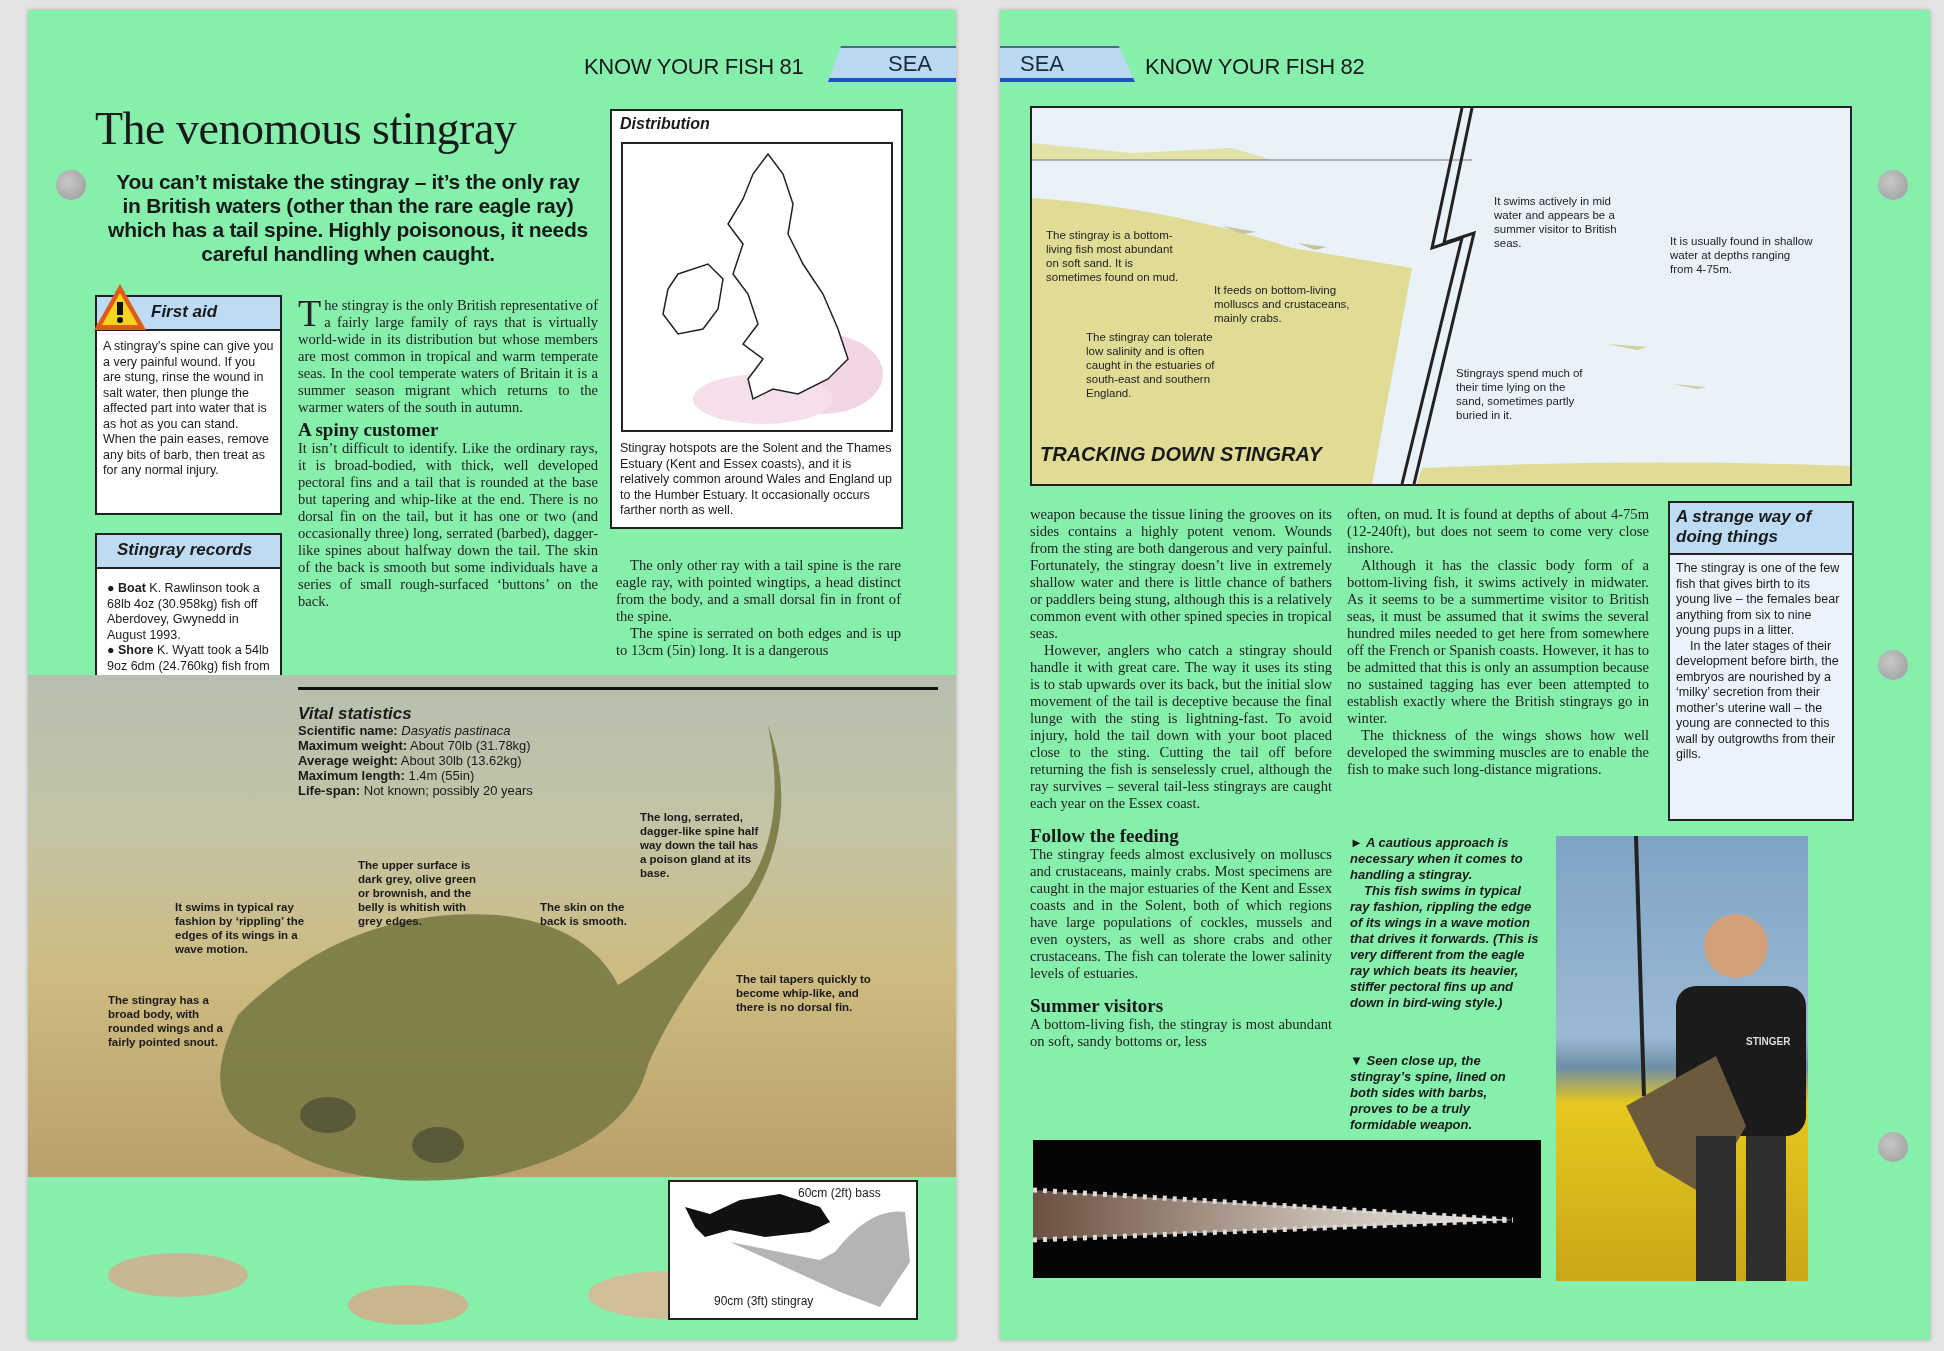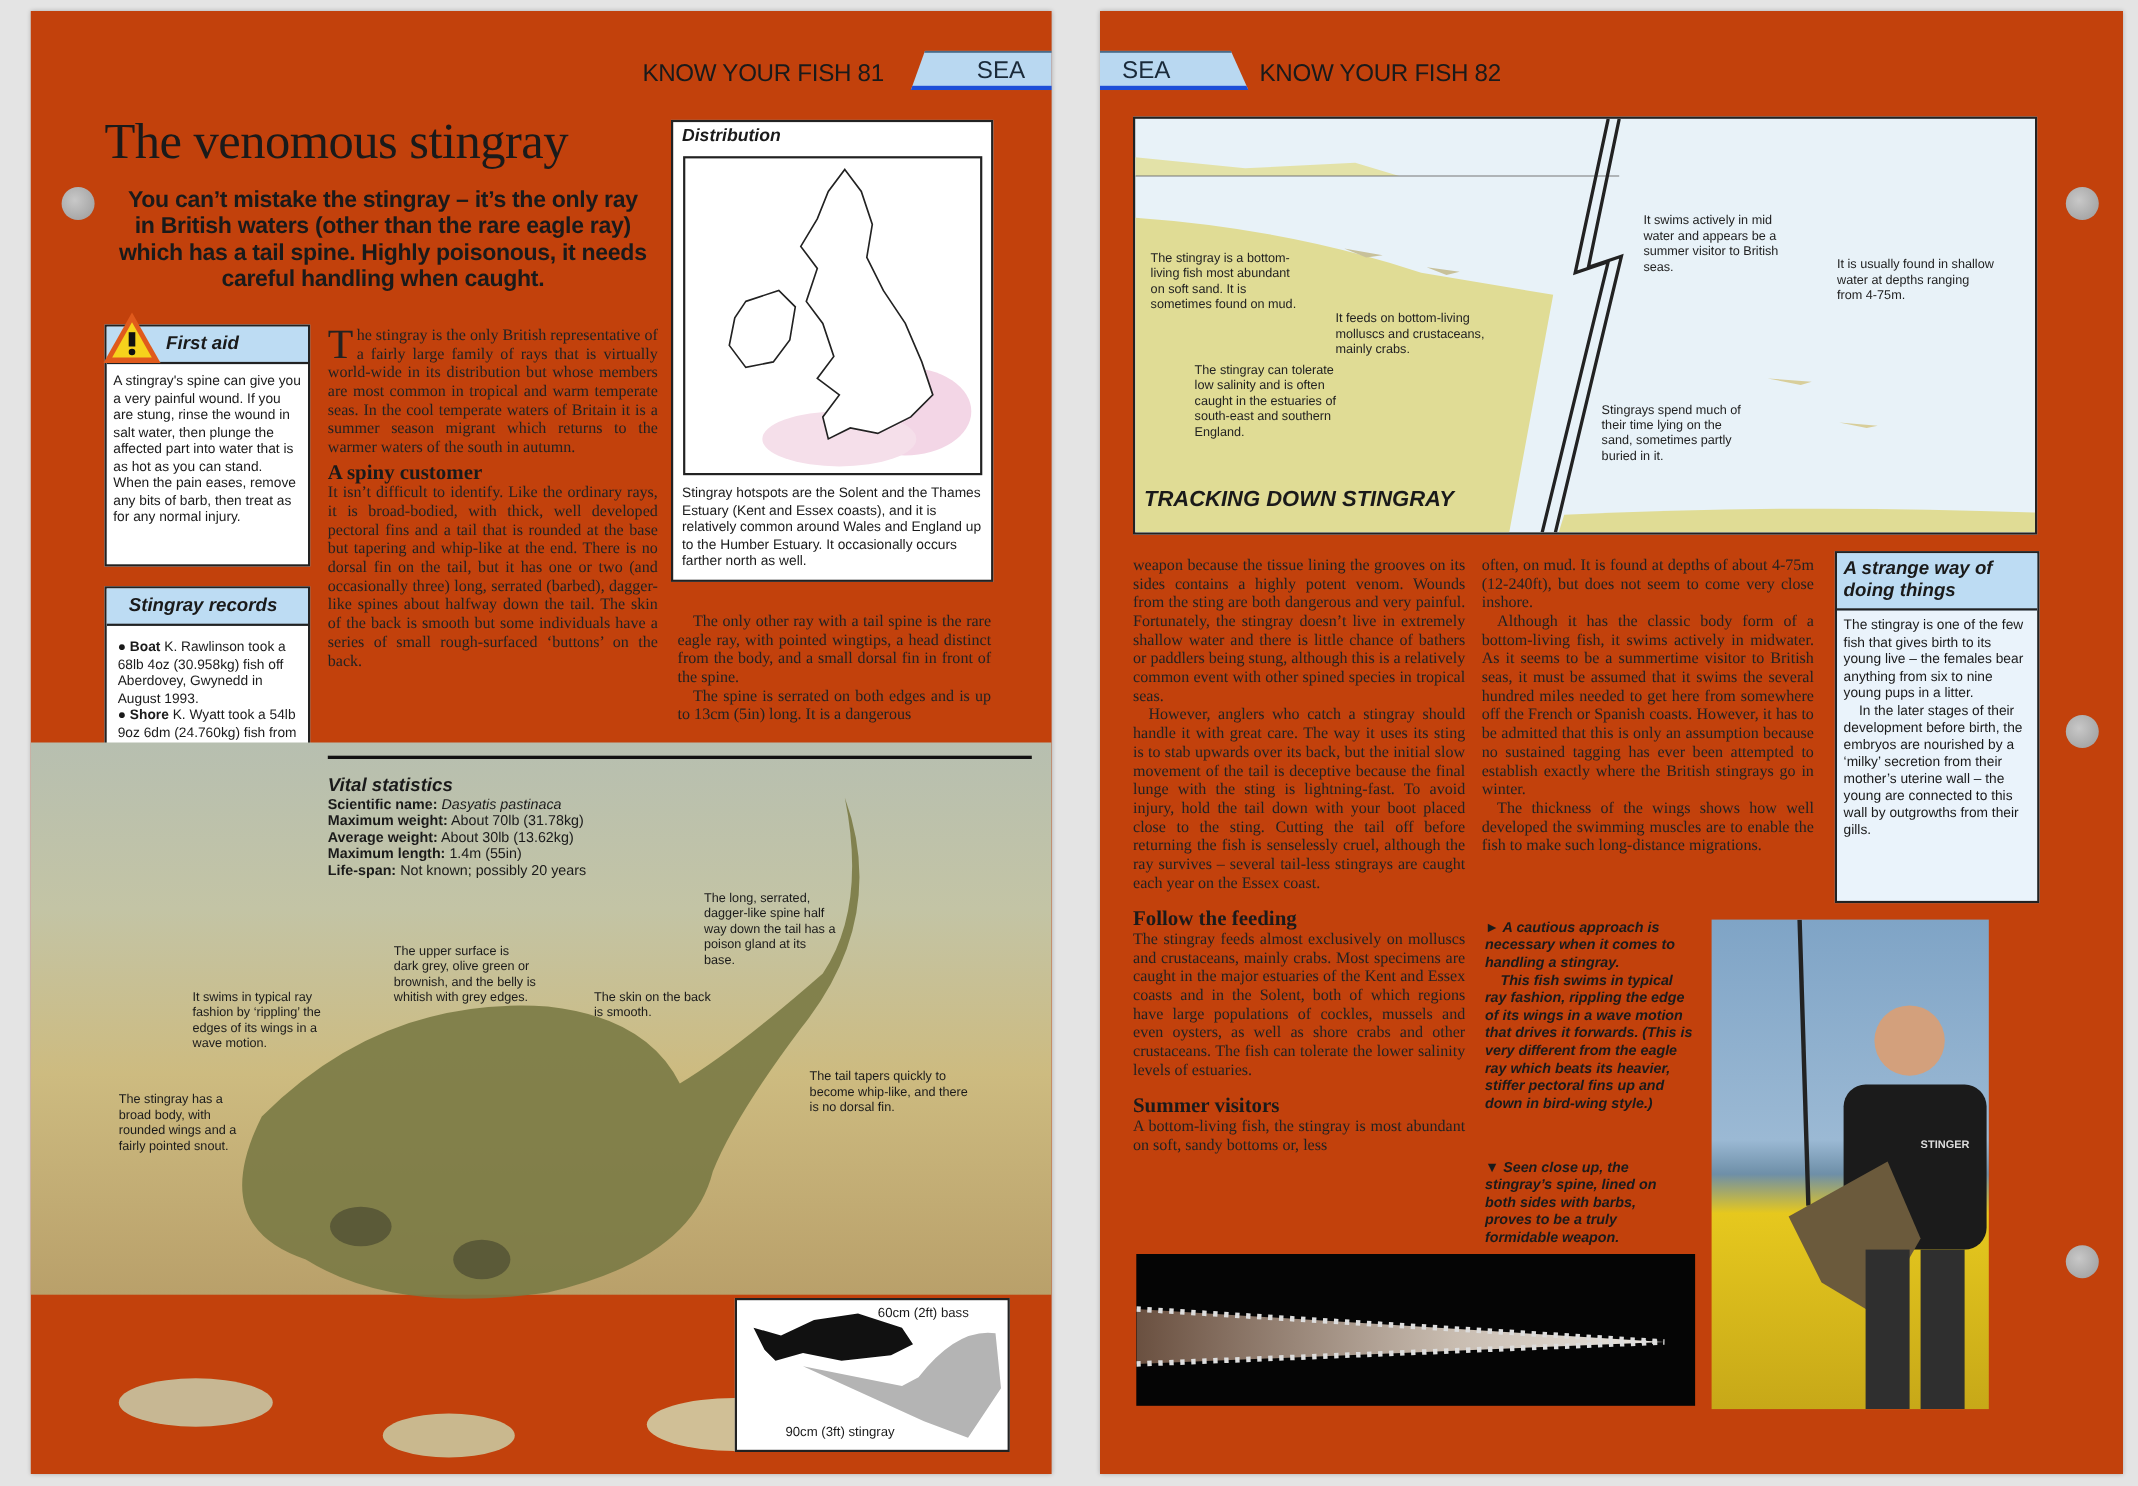--- a/index.html
+++ b/index.html
@@ -1,30 +1,30 @@
 <!DOCTYPE html>
 <html><head>
 <meta charset="utf-8">
 <style>
 *{box-sizing:border-box;margin:0;padding:0}
 html,body{width:1944px;height:1351px;overflow:hidden}
 body{background:#e4e4e4;position:relative;font-family:"Liberation Sans",sans-serif;color:#1a1a1a}
-.page{position:absolute;top:10px;background:#c2410c;box-shadow:0 0 4px rgba(0,0,0,.25);overflow:hidden}
+.page{position:absolute;top:10px;background:#86efac;box-shadow:0 0 4px rgba(0,0,0,.25);overflow:hidden}
 #pL{left:28px;width:928px;height:1330px}
 #pR{left:1000px;width:930px;height:1330px}
 .hole{position:absolute;width:30px;height:30px;border-radius:50%;background:radial-gradient(circle at 40% 40%,#c8c8c8,#9a9a9a);}
 .hdr{position:absolute;top:44px;font-size:22px;letter-spacing:-.3px;color:#1a1a1a}
 .tab{position:absolute;top:36px;height:36px;background:#b9d8f1;border-top:2px solid #4a6a88;border-bottom:4px solid #1d4ed8;font-size:22px;line-height:32px;color:#1a2a3a}
 .serif{font-family:"Liberation Serif",serif}
 .body-text{font-family:"Liberation Serif",serif;font-size:14.6px;line-height:17px;text-align:justify;color:#222}
 .body-text p{text-indent:14px}
 .h2{font-family:"Liberation Serif",serif;font-weight:bold;font-size:19px;line-height:20px;color:#1a1a1a}
 .box{position:absolute;border:2px solid #222;background:#fff}
 .boxh{background:#bddcf3;border-bottom:2px solid #222;font-style:italic;font-weight:bold;color:#1a1a1a}
-.lbl{position:absolute;font-size:11.5px;line-height:14px;font-weight:normal;color:#1a1a1a}
+.lbl{position:absolute;font-size:11.5px;line-height:14px;font-weight:bold;color:#1a1a1a}
 .dlbl{position:absolute;font-size:11.5px;line-height:14px;color:#222}
 .cap{font-style:italic;font-weight:bold;font-size:13px;line-height:16px;color:#1a1a1a}
 </style>
 </head>
 <body>
 
 <div class="page" id="pL">
   <div class="hole" style="left:28px;top:160px"></div>
   <div class="hole" style="left:28px;top:1126px"></div>
 

